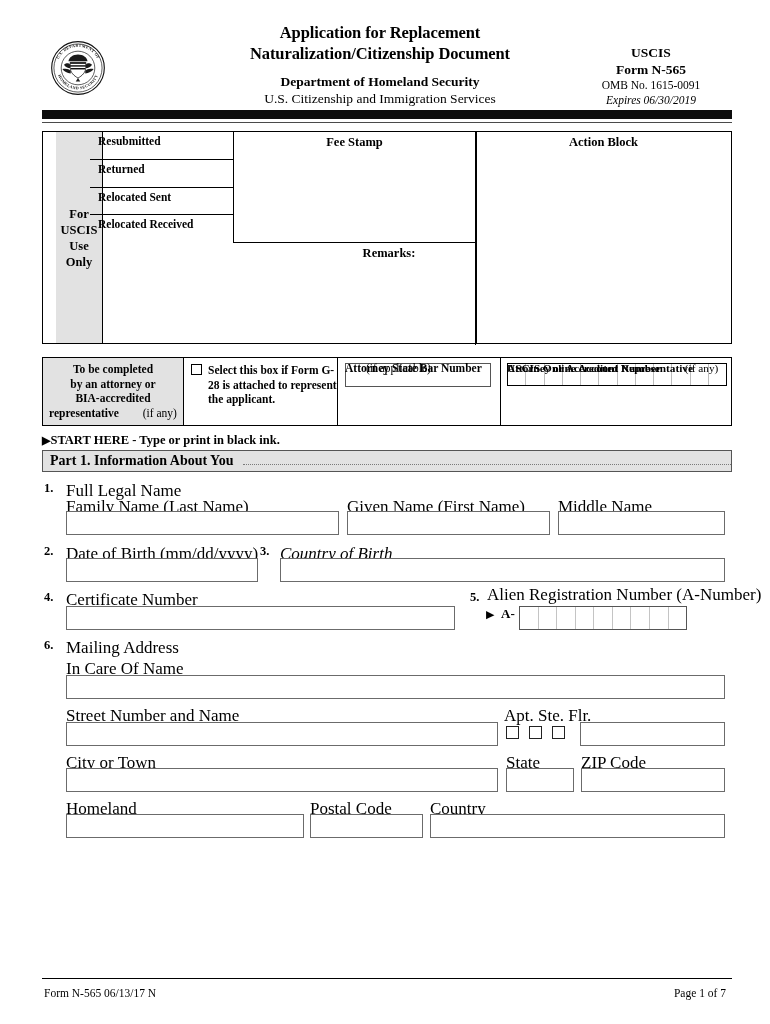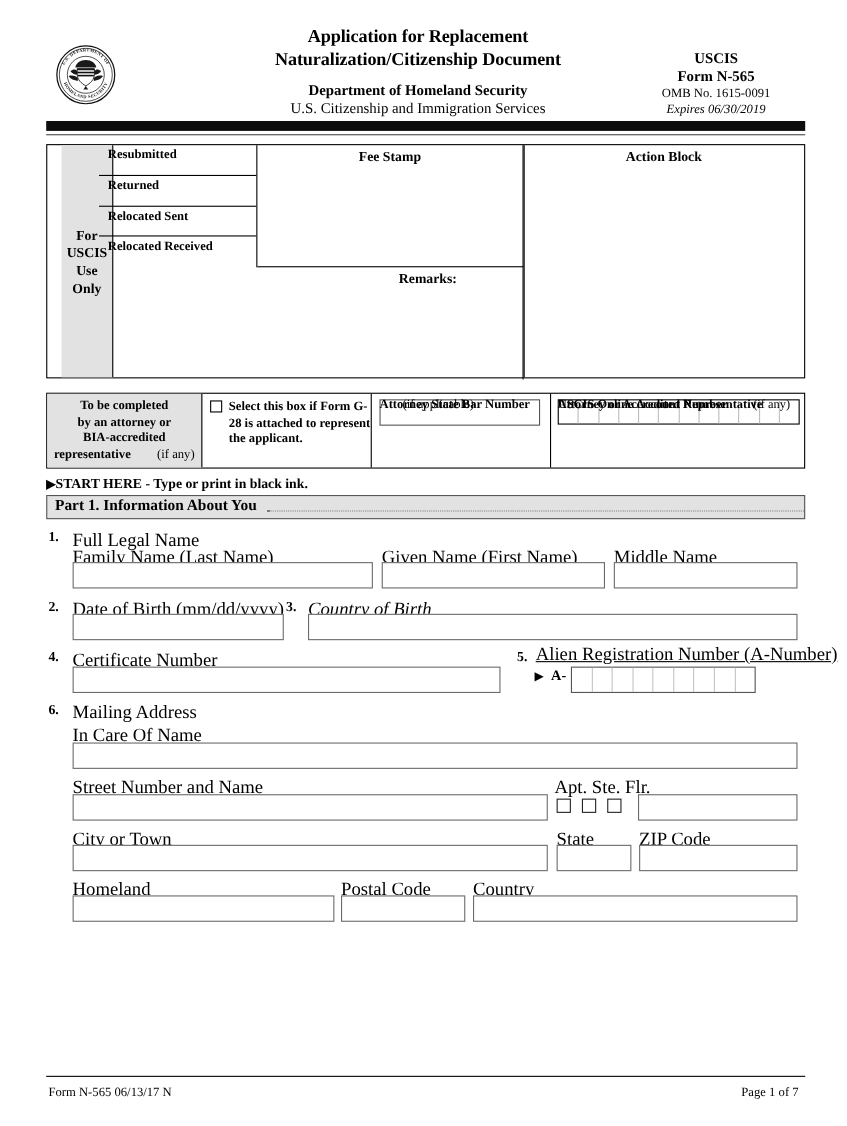--- a/index.html
+++ b/index.html
@@ -549,21 +549,21 @@
 
   <div class="num" style="left:260px; top:544px;">3.</div>
   <div class="lbl" style="left:280px; top:544px;font-style:italic;">Country of Birth</div>
   <div class="fld" style="left:280px; top:558px; width:445px;"></div>
 
   <div class="num" style="left:44px; top:590px;">4.</div>
   <div class="lbl" style="left:66px; top:590px;">Certificate Number</div>
   <div class="fld" style="left:66px; top:606px; width:389px;"></div>
 
   <div class="num" style="left:470px; top:590px;">5.</div>
-  <div class="lbl" style="left:487px; top:585px;text-decoration:underline;">Alien Registration Number (A-Number)</div>
+  <div class="lbl" style="left:487px; top:585px;">Alien Registration Number (A-Number)</div>
   <div class="lbl" style="left:486px; top:608px; font-size:11px;">▶</div>
   <div class="lbl" style="left:501px; top:606px; font-weight:bold; font-size:13px;">A-</div>
   <div class="boxes" style="left:519px; top:606px; width:168px;">
     <span class="c"></span>
       <span class="c"></span>
       <span class="c"></span>
     <span class="c"></span>
       <span class="c"></span>
       <span class="c"></span>
     <span class="c"></span>

